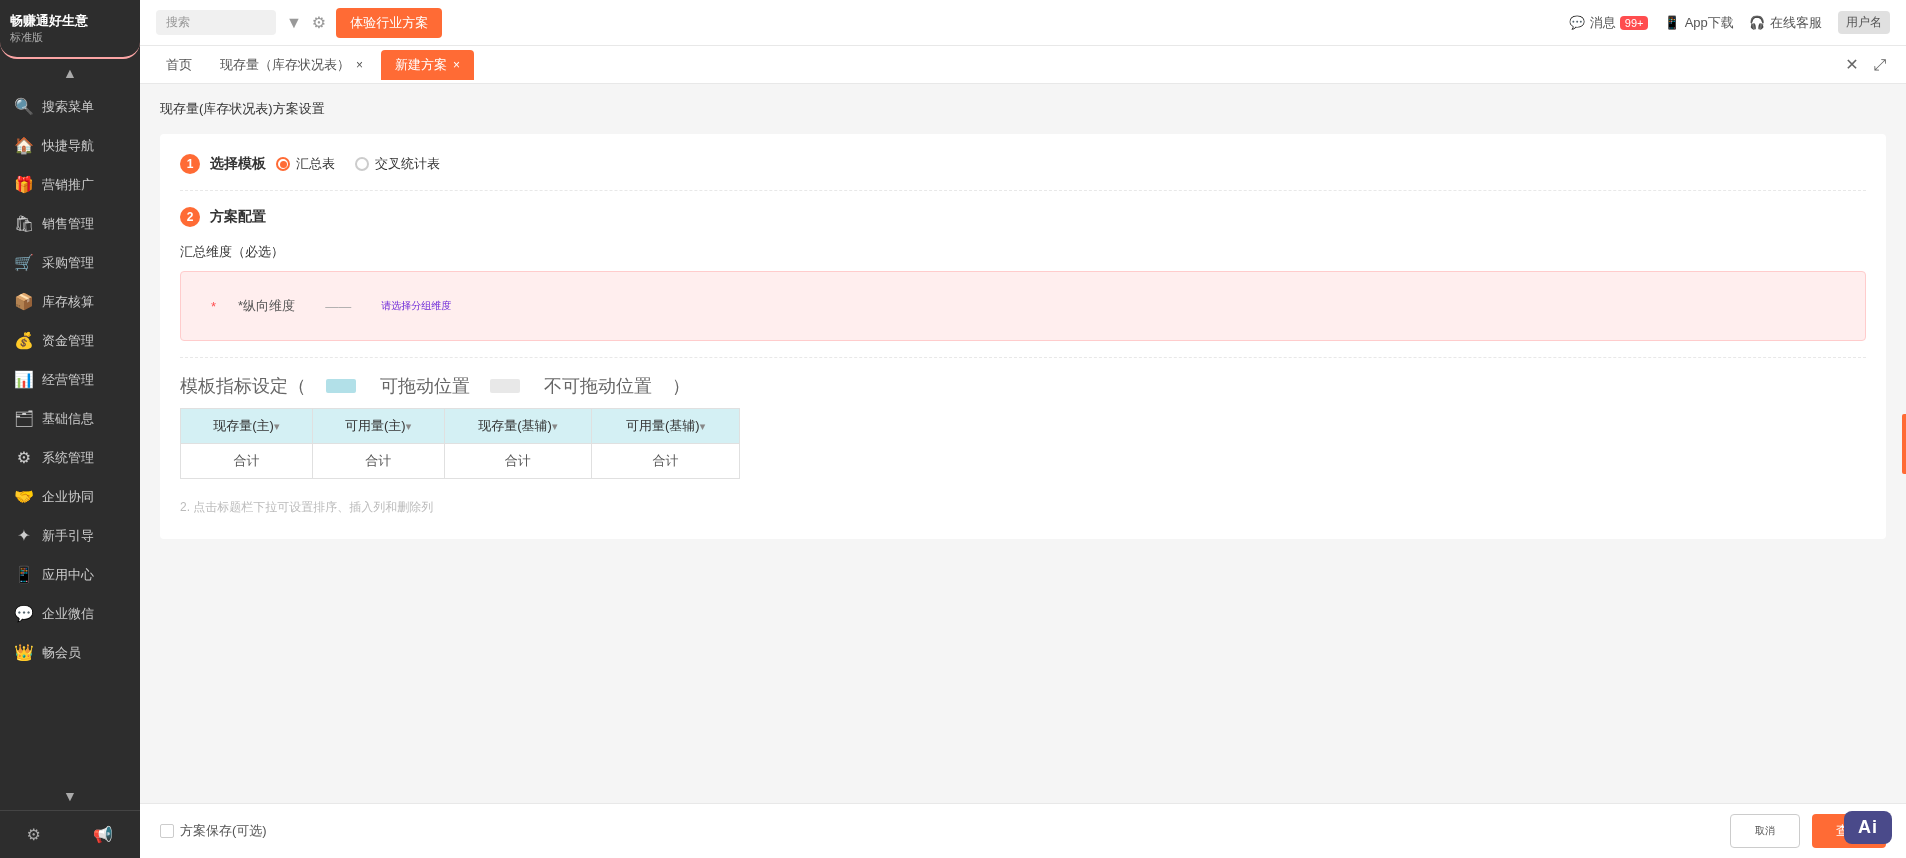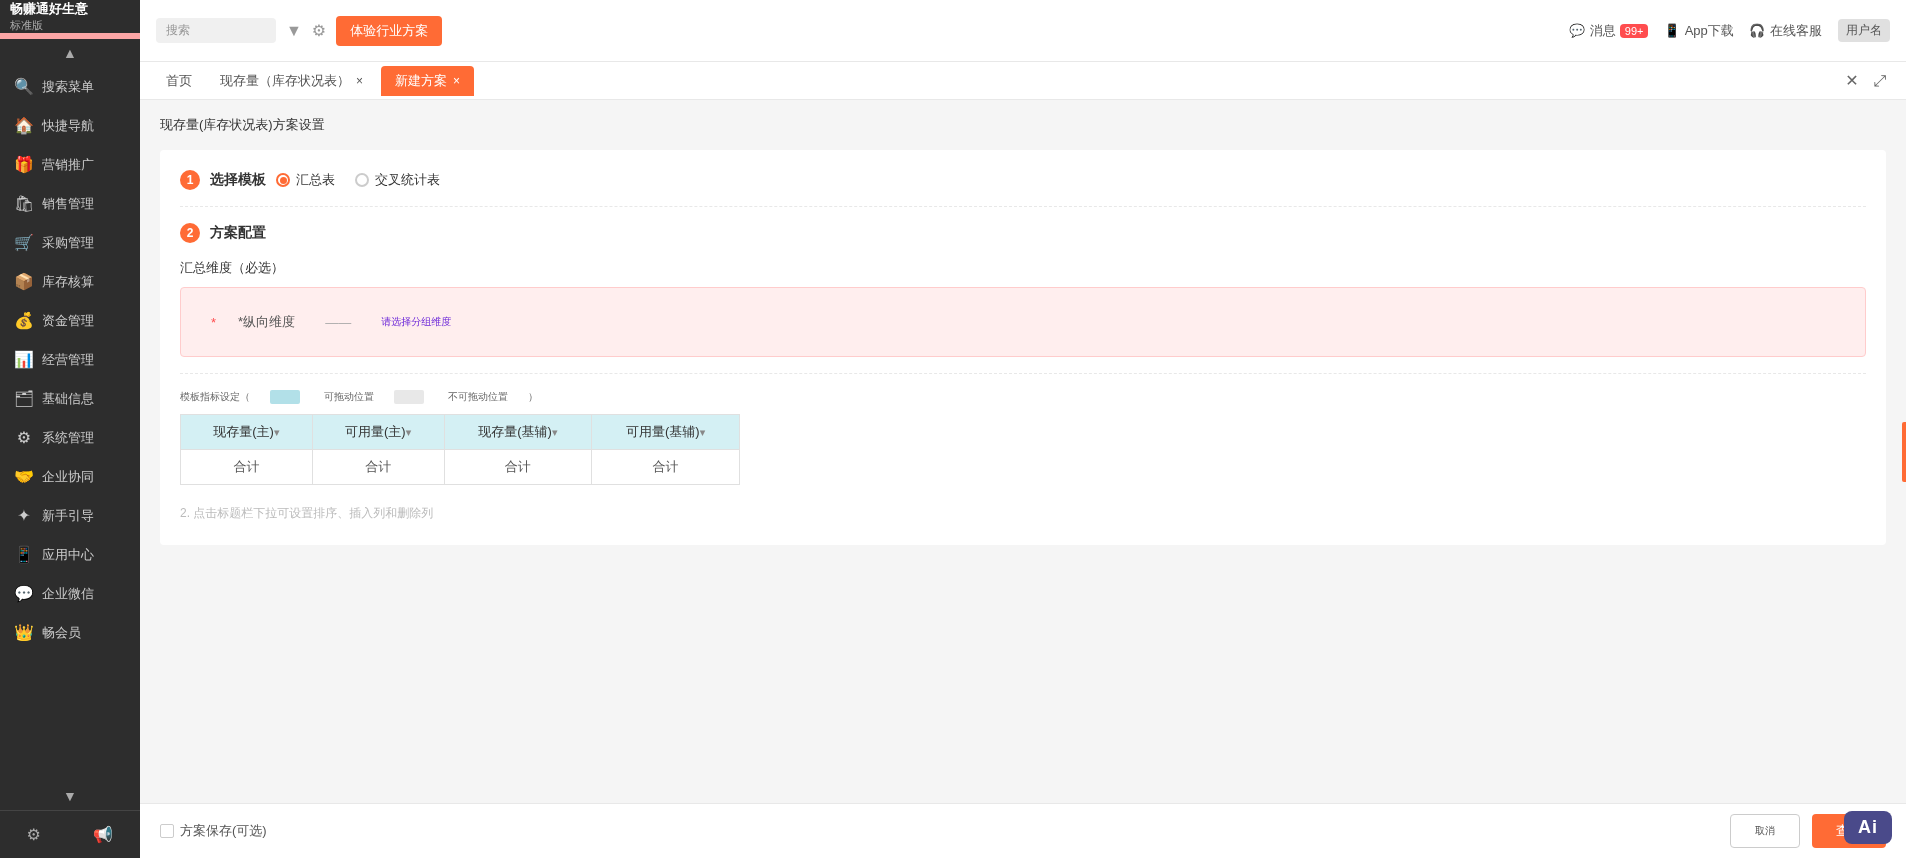--- a/index.html
+++ b/index.html
@@ -9,22 +9,23 @@
     .sidebar {
       width: 140px;
       background: #2d2d2d;
       color: #ccc;
       display: flex;
       flex-direction: column;
       height: 100%;
       flex-shrink: 0;
     }
     .sidebar-logo {
-      padding: 0 10px;
-      border-bottom: 6px solid #fca5a5;
+      padding: 12px 10px;
+      border-bottom: 2px solid #fca5a5;
+      border-radius: 17px;
     }
     .sidebar-logo .app-name { color: #fff; font-size: 13px; font-weight: bold; }
     .sidebar-logo .edition { color: #aaa; font-size: 11px; }
     .sidebar-nav { flex: 1; overflow-y: auto; }
     .sidebar-item {
       display: flex;
       align-items: center;
       padding: 10px 14px;
       cursor: pointer;
       color: #ccc;
@@ -39,21 +40,21 @@
       justify-content: space-around;
     }
     .sidebar-bottom .icon-btn { color: #aaa; cursor: pointer; font-size: 16px; padding: 6px; }
 
     
     .main { flex: 1; display: flex; flex-direction: column; overflow: hidden; }
 
     
     .topbar {
       background: #fff;
-      height: 62px;
+      height: 46px;
       display: flex;
       align-items: center;
       padding: 0 16px;
       border-bottom: 1px solid #e8e8e8;
       gap: 10px;
       justify-content: space-between;
     }
     .topbar-left { display: flex; align-items: center; gap: 10px; }
     .topbar-search {
       background: #f0f0f0;
@@ -170,21 +171,21 @@
       align-items: center;
       gap: 20px;
       min-height: 70px;
     }
     .pink-box .req-star { color: #ff4d4f; margin-right: 2px; }
     .pink-box .dim-label { color: #555; font-size: 13px; }
     .pink-box .dash { color: #aaa; margin: 0 10px; }
     .pink-box .placeholder-text { color: #6d28d9; font-size: 10px; }
 
     .indicator-section { margin-top: 16px; }
-    .indicator-legend { display: flex; align-items: center; gap: 20px; margin-bottom: 10px; font-size: 10px; color: #666; }
+    .indicator-legend { display: flex; align-items: center; gap: 20px; margin-bottom: 10px; font-size: 18px; color: #666; }
     .legend-box {
       display: inline-block; width: 30px; height: 14px; border-radius: 2px; vertical-align: middle; margin-right: 4px;
     }
     .legend-draggable { background: #b2e0e8; }
     .legend-fixed { background: #e8e8e8; }
 
     .stat-indicator-title { color: #3eb8c7; font-size: 13px; margin-bottom: 8px; }
 
     .indicator-table { border-collapse: collapse; min-width: 560px; }
     .indicator-table th, .indicator-table td {

